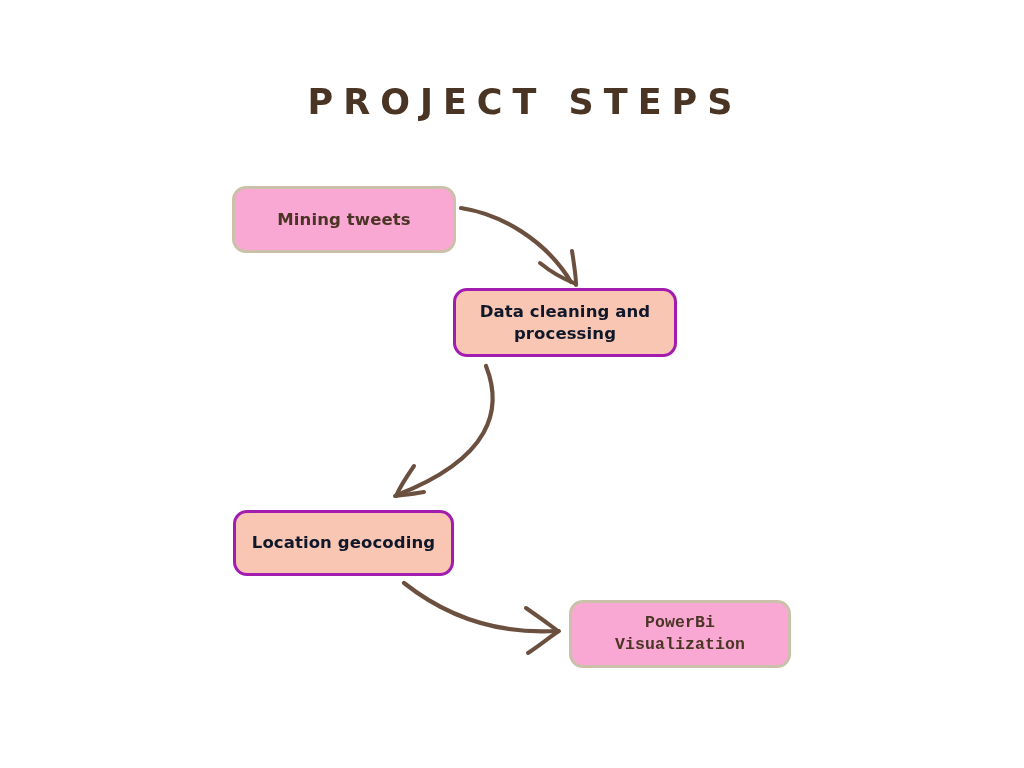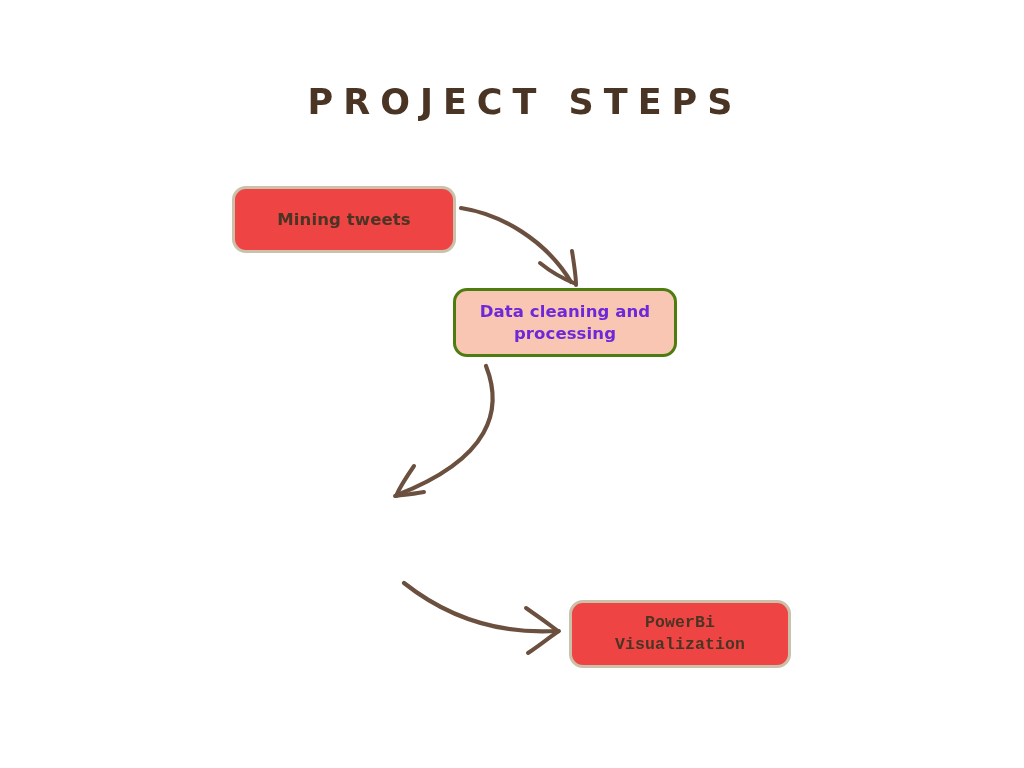--- a/index.html
+++ b/index.html
@@ -59,29 +59,29 @@
     padding: 4px 12px;
     user-select: none;
   }
   .flow-box .box-label {
     display: block;
     width: 100%;
   }
 
   
   .box-beige {
-    background: #ef4444;
+    background: #f9a8d4;
     border: 3px solid #cbc0a9;
     color: #4a3424;
   }
   
   .box-salmon {
     background: #f8c6b2;
-    border: 3px solid #4d7c0f;
-    color: #6d28d9;
+    border: 3px solid #a21caf;
+    color: #0f172a;
   }
 
   
   #box-mining      { left: 232px; top: 186px; width: 224px; height: 67px; }
   #box-cleaning    { left: 453px; top: 288px; width: 224px; height: 69px; }
   #box-geocoding   { left: 233px; top: 510px; width: 221px; height: 66px; }
   #box-powerbi     { left: 569px; top: 600px; width: 222px; height: 68px; font-family: Liberation Mono, monospace; }
 
   
   #arrow-layer {
@@ -137,18 +137,21 @@
   </svg>
 
   <div class="flow-box box-beige" id="box-mining">
     <span class="box-label">Mining tweets</span>
   </div>
 
   <div class="flow-box box-salmon" id="box-cleaning">
     <span class="box-label">Data cleaning and processing</span>
   </div>
 
+  <div class="flow-box box-salmon" id="box-geocoding">
+    <span class="box-label">Location geocoding</span>
+  </div>
 
   <div class="flow-box box-beige" id="box-powerbi">
     <span class="box-label">PowerBi Visualization</span>
   </div>
 
 </div>
 
 </body></html>

